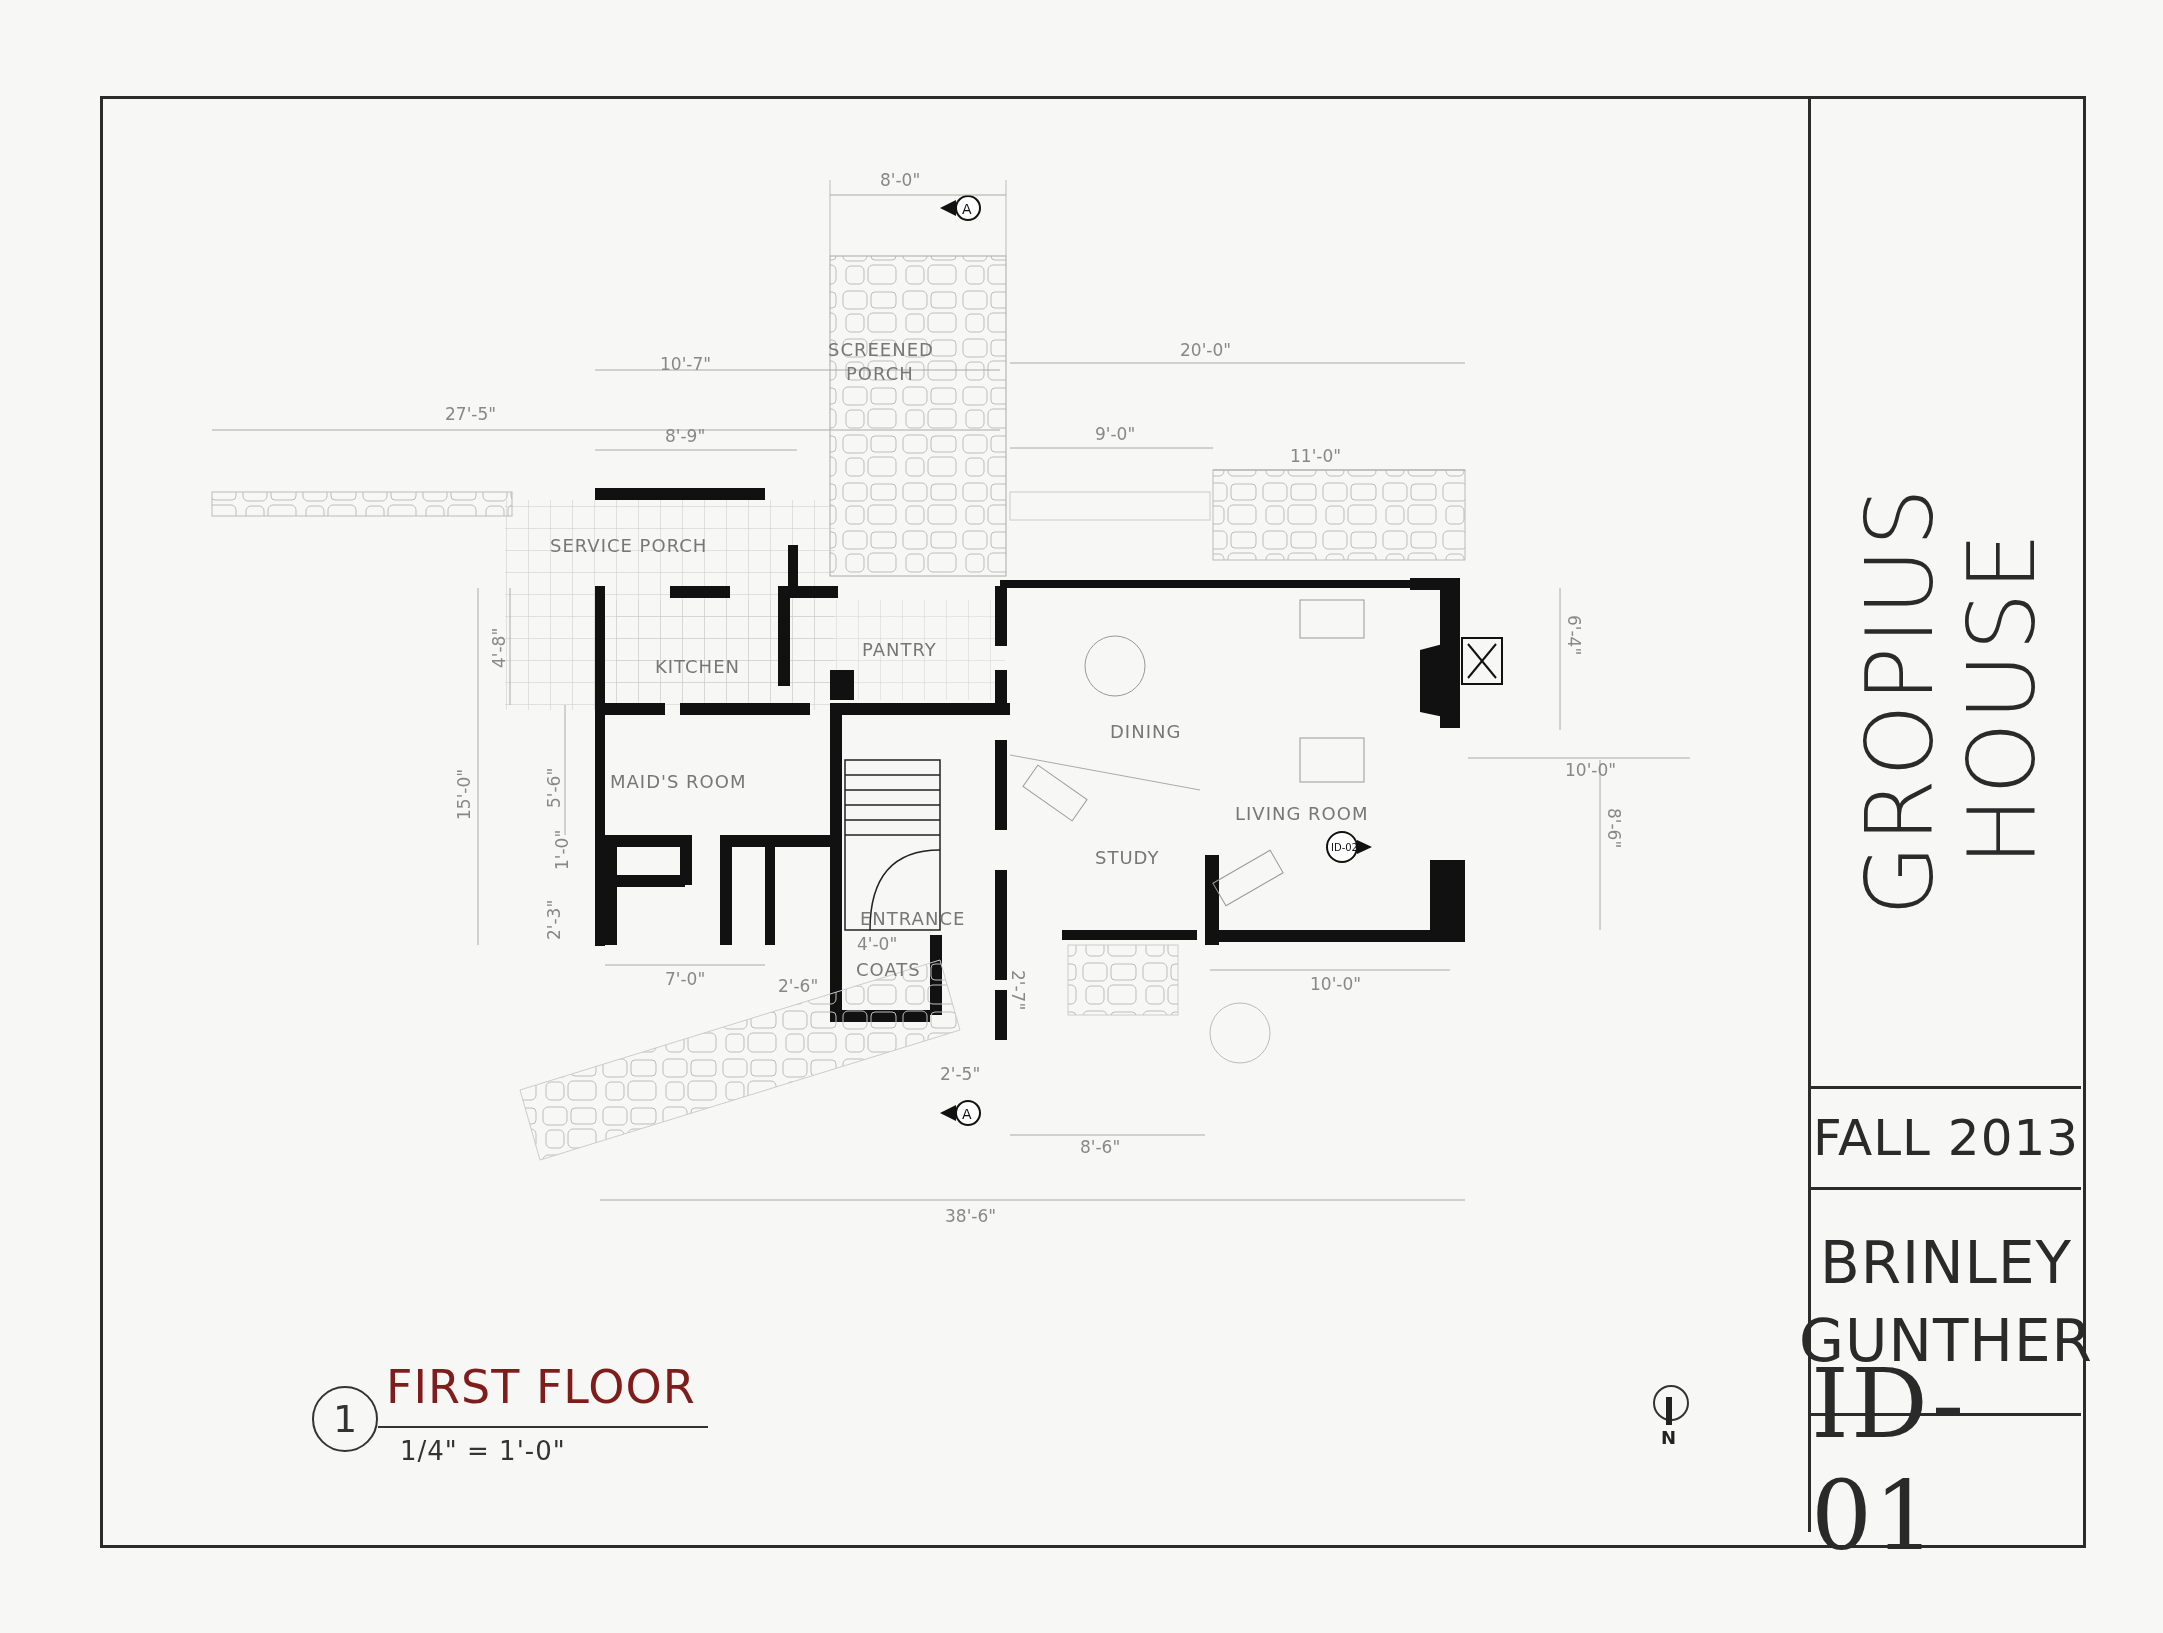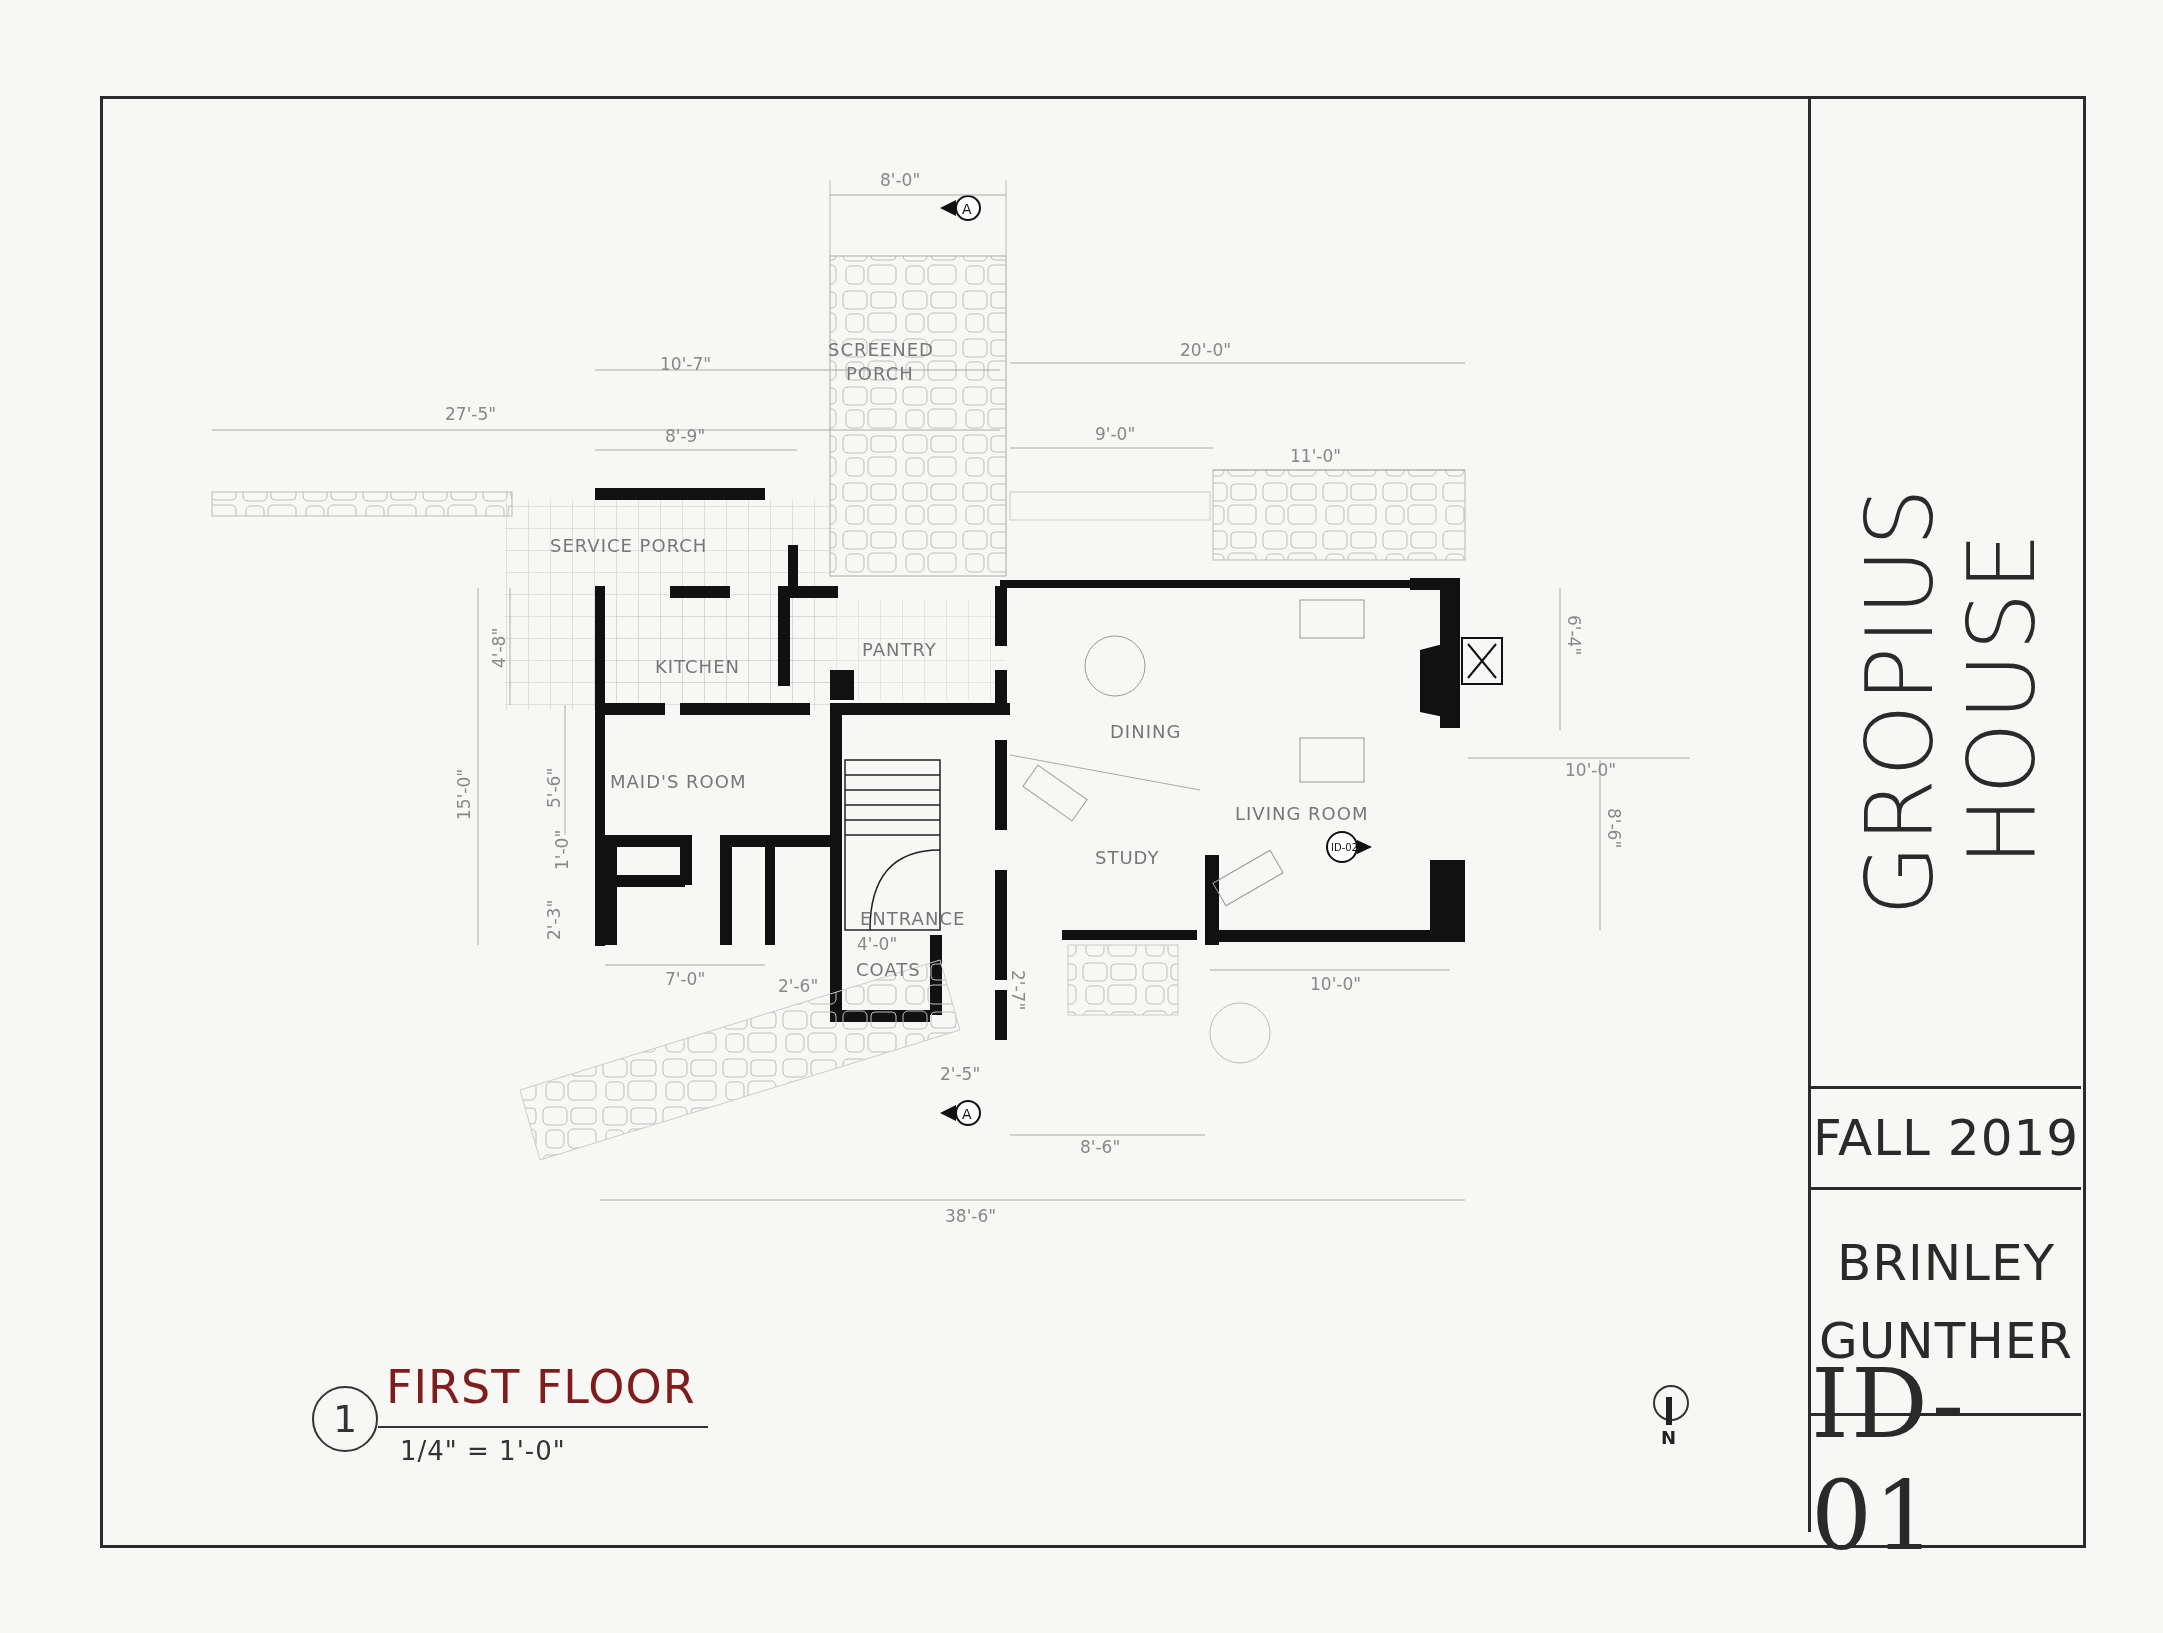--- a/index.html
+++ b/index.html
@@ -29,21 +29,21 @@
     color: #2a2a2a; letter-spacing: 2px;
     transform: rotate(-90deg); transform-origin: left top;
   }
   .vt1 { left: 20px; top: 560px; font-size: 92px; }
   .vt2 { left: 118px; top: 560px; font-size: 92px; }
   .hand {
     font-family: "DejaVu Sans", sans-serif; font-weight: normal; color: #2a2a2a;
     letter-spacing: 1px;
   }
   .date-text { font-size: 50px; }
-  .author-text { font-size: 50px; line-height: 78px; }
+  .author-text { font-size: 58px; line-height: 78px; }
   .sheet-text { font-size: 96px; font-family: "DejaVu Serif", serif; letter-spacing: 2px; }
 
   svg.plan { position: absolute; left: 0; top: 0; }
   .lbl { font-family: "DejaVu Sans", sans-serif; fill: #777; font-size: 18px; letter-spacing: 1px; }
   .dim { font-family: "DejaVu Sans", sans-serif; fill: #888; font-size: 17px; }
   .caption {
     position: absolute; left: 300px; top: 1350px; width: 420px; height: 120px;
   }
   .caption .circle {
     position: absolute; left: 12px; top: 36px; width: 62px; height: 62px;
@@ -236,21 +236,21 @@
     <text class="dim" x="1310" y="990">10'-0"</text>
     <text class="dim" x="945" y="1222">38'-6"</text>
   </svg>
 
   <div class="titleblock">
     <div class="tb-cell tb-title">
       <div class="vtext vt1" style="left:36px; top:820px;">GROPIUS</div>
       <div class="vtext vt2" style="left:138px; top:770px;">HOUSE</div>
     </div>
     <div class="tb-cell tb-date">
-      <span class="hand date-text">FALL 2019</span>
+      <span class="hand date-text">FALL 2013</span>
     </div>
     <div class="tb-cell tb-author">
       <span class="hand author-text">BRINLEY</span>
       <span class="hand author-text">GUNTHER</span>
     </div>
     <div class="tb-cell tb-sheet">
       <span class="hand sheet-text">ID-01</span>
     </div>
   </div>
 

